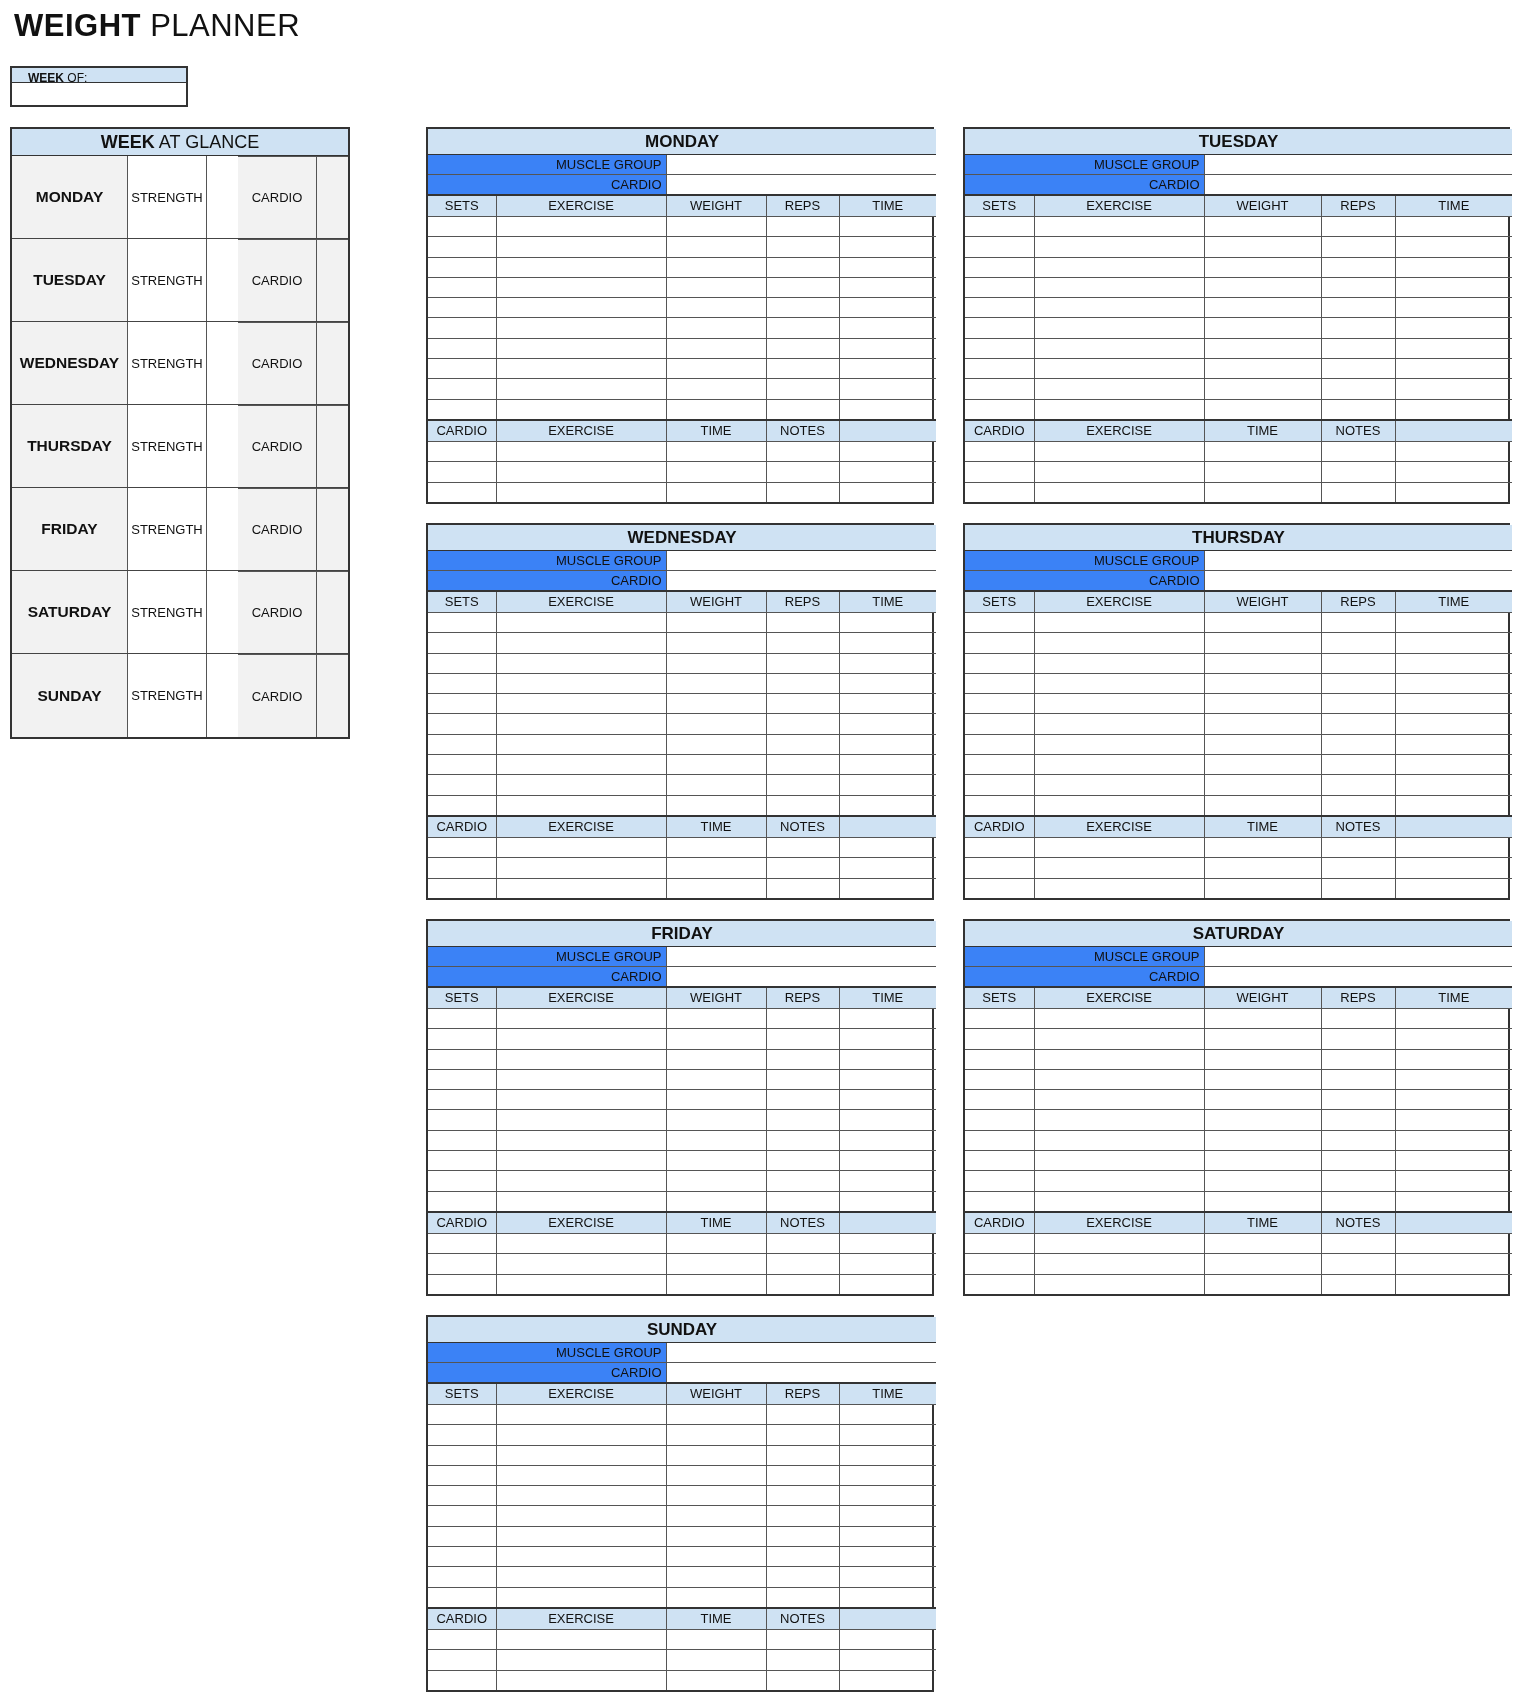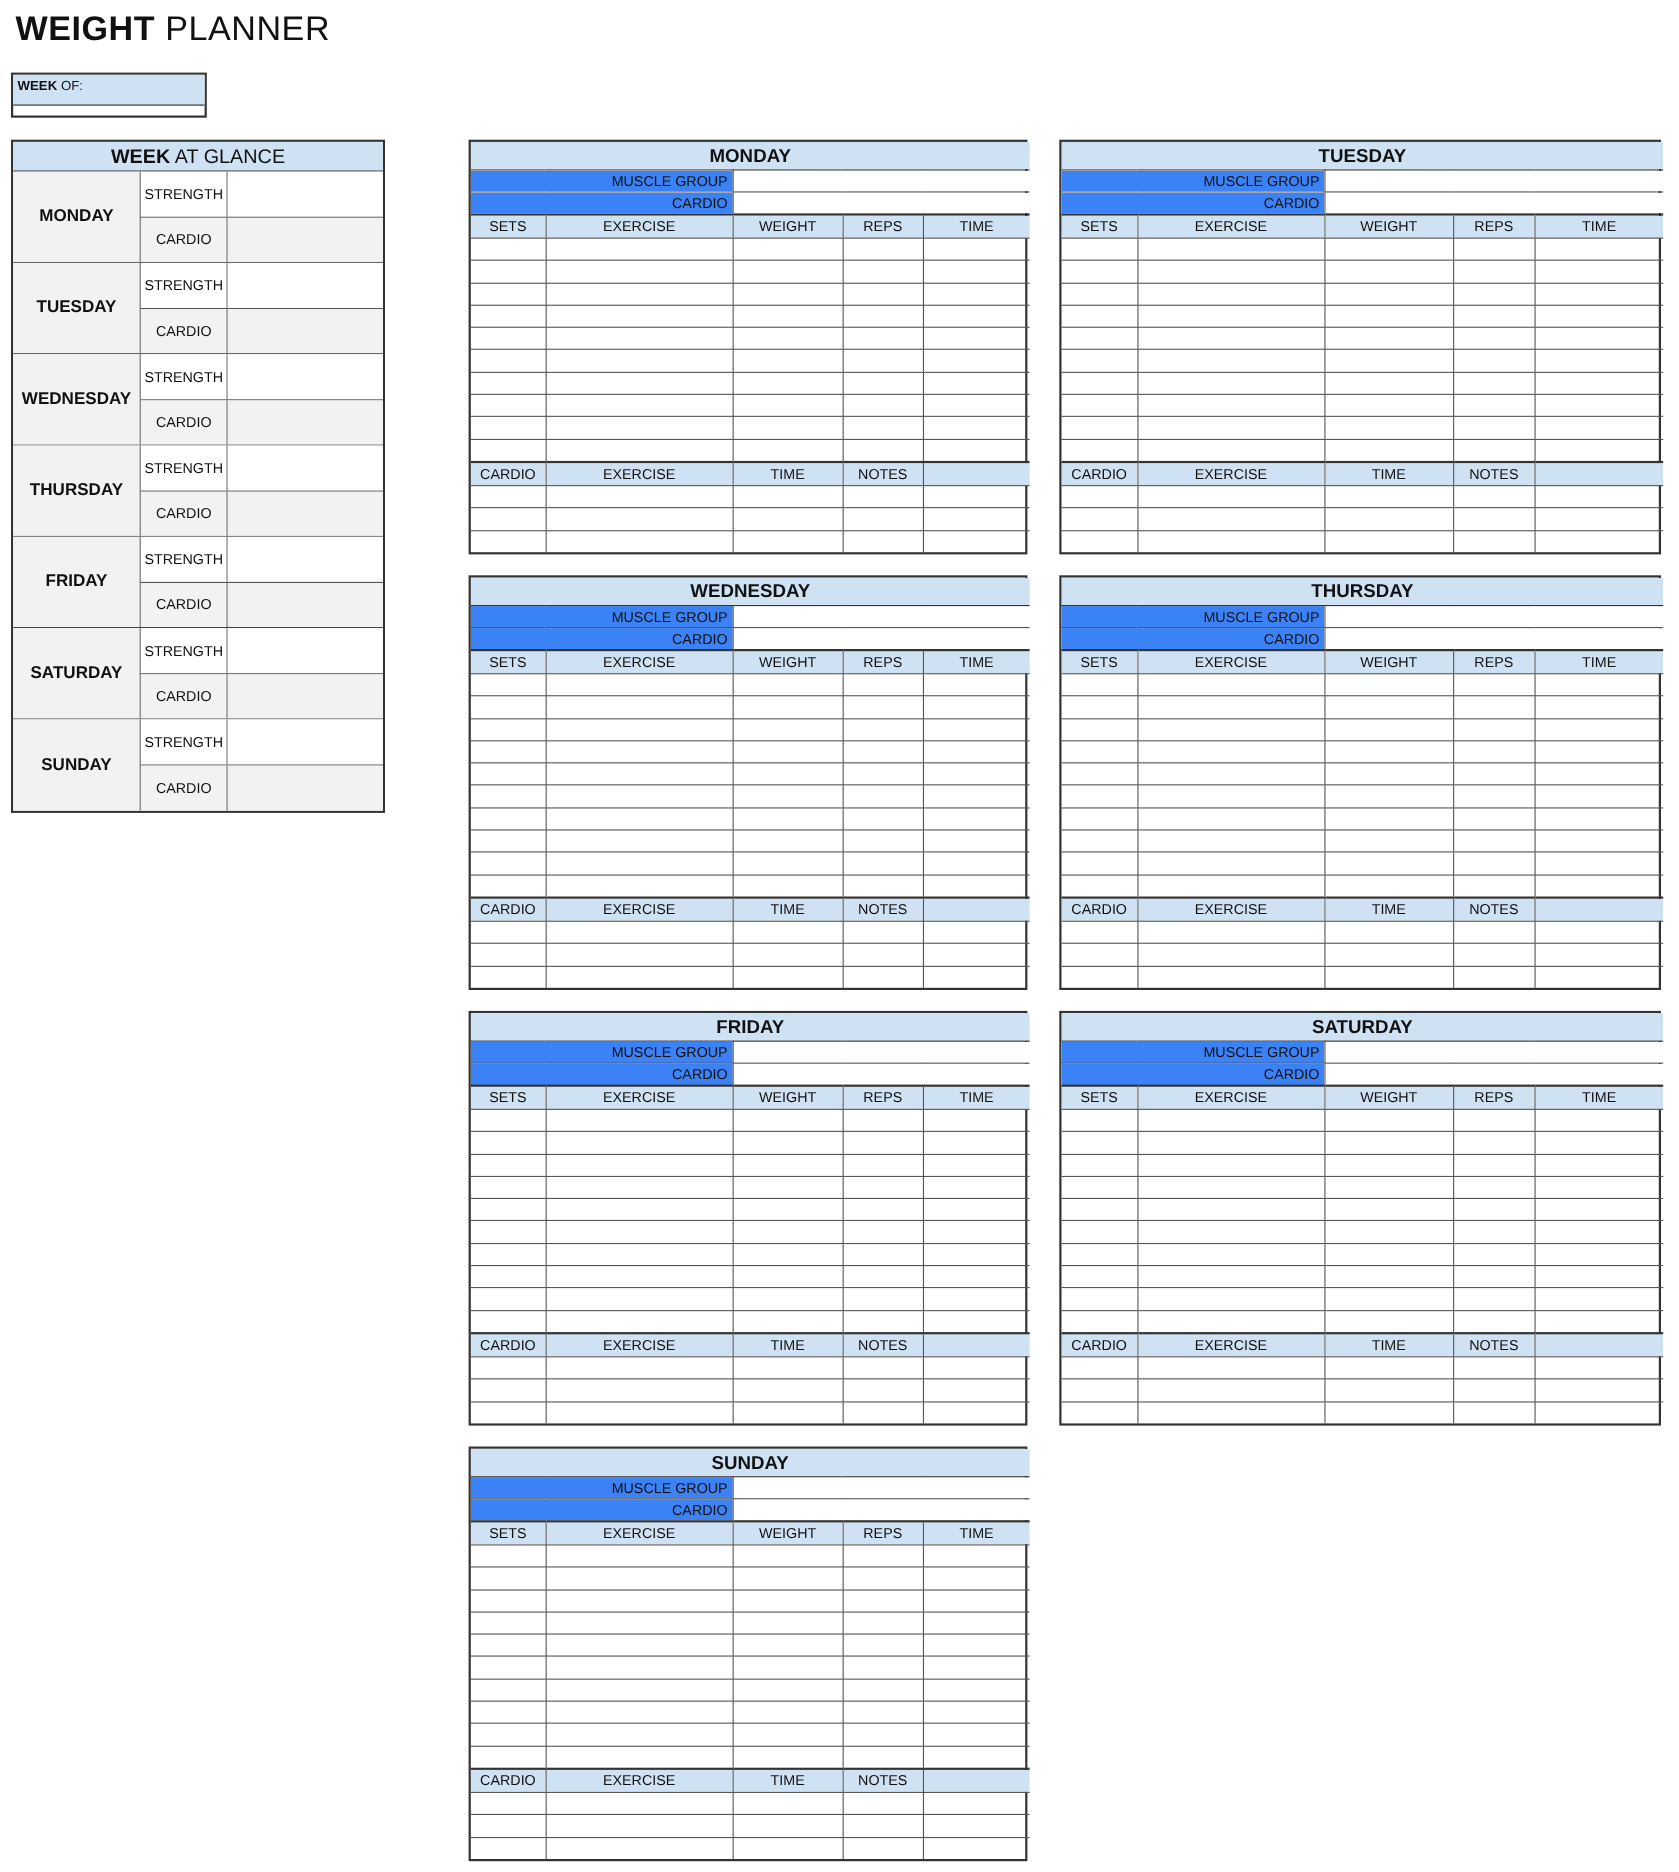--- a/index.html
+++ b/index.html
@@ -2,31 +2,31 @@
 <html><head>
 <meta charset="utf-8">
 <style>
   html, body { margin:0; padding:0; background:#ffffff; }
   body { width:1526px; height:1702px; position:relative; font-family:"Liberation Sans", "DejaVu Sans", sans-serif; color:#111; overflow:hidden; }
   .title { position:absolute; left:14px; top:8px; font-size:31px; letter-spacing:0.5px; white-space:nowrap; }
   .title b { font-weight:900; }
   .title span.light { font-weight:400; }
 
   .weekof { position:absolute; left:10px; top:66px; width:178px; height:41px; border:2px solid #333; box-sizing:border-box; }
-  .weekof .hd { height:28px; background:#cfe2f3; border-bottom:1.5px solid #333; font-size:12px; line-height:20px; padding-left:4px; box-sizing:border-box; }
+  .weekof .hd { height:15px; background:#cfe2f3; border-bottom:1.5px solid #333; font-size:12px; line-height:20px; padding-left:16px; box-sizing:border-box; }
   .weekof .hd b { font-weight:900; }
   .weekof .val { height:19px; }
 
   .glance { position:absolute; left:10px; top:127px; width:340px; height:612px; border:2px solid #333; box-sizing:border-box; }
   .glance .ghd { height:27px; background:#cfe2f3; border-bottom:1.5px solid #333; text-align:center; font-size:18px; line-height:27px; box-sizing:border-box; }
   .glance .ghd b { font-weight:900; }
   .gday { display:flex; height:83px; border-bottom:1.5px solid #444; box-sizing:border-box; }
   .gday:last-child { border-bottom:none; }
   .gday .dname { width:116px; background:#f2f2f2; border-right:1.5px solid #555; display:flex; align-items:center; justify-content:center; font-weight:900; font-size:15.5px; box-sizing:border-box; }
-  .gday .drows { flex:1; display:flex; flex-direction:column; }
+  .gday .drows { flex:1; display:flex; }
   .gday .drow { flex:1; display:flex; }
   .gday .drow + .drow { border-top:1.5px solid #555; }
   .gday .dlab { width:79px; border-right:1.5px solid #555; display:flex; align-items:center; justify-content:center; font-size:13px; box-sizing:border-box; }
   .gday .dval { flex:1; }
   .gday .drow.strength .dlab, .gday .drow.strength .dval { background:#fff; }
   .gday .drow.cardio .dlab, .gday .drow.cardio .dval { background:#f2f2f2; }
 
   .day { position:absolute; border:2px solid #333; box-sizing:border-box; background:#fff; }
   .day table { border-collapse:collapse; width:100%; table-layout:fixed; }
   .day td { border:1px solid #555; padding:0; font-size:13px; text-align:center; height:19px; line-height:19px; white-space:nowrap; overflow:hidden; }

